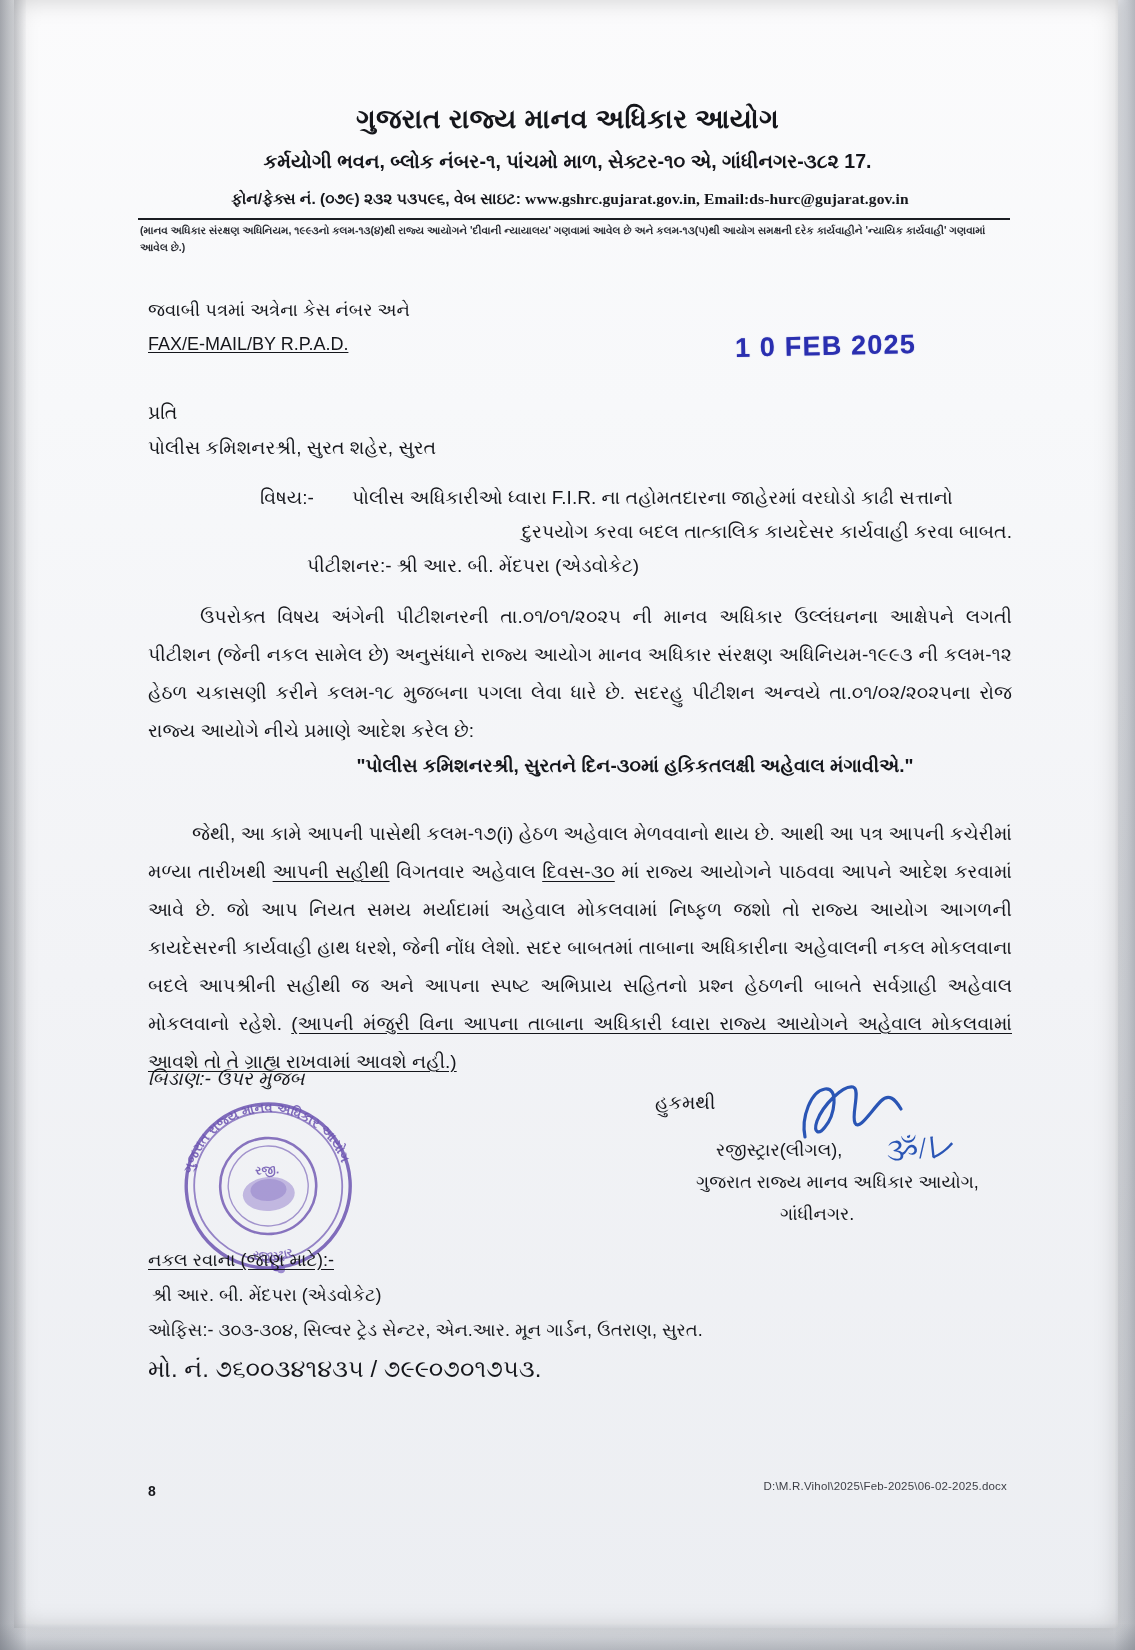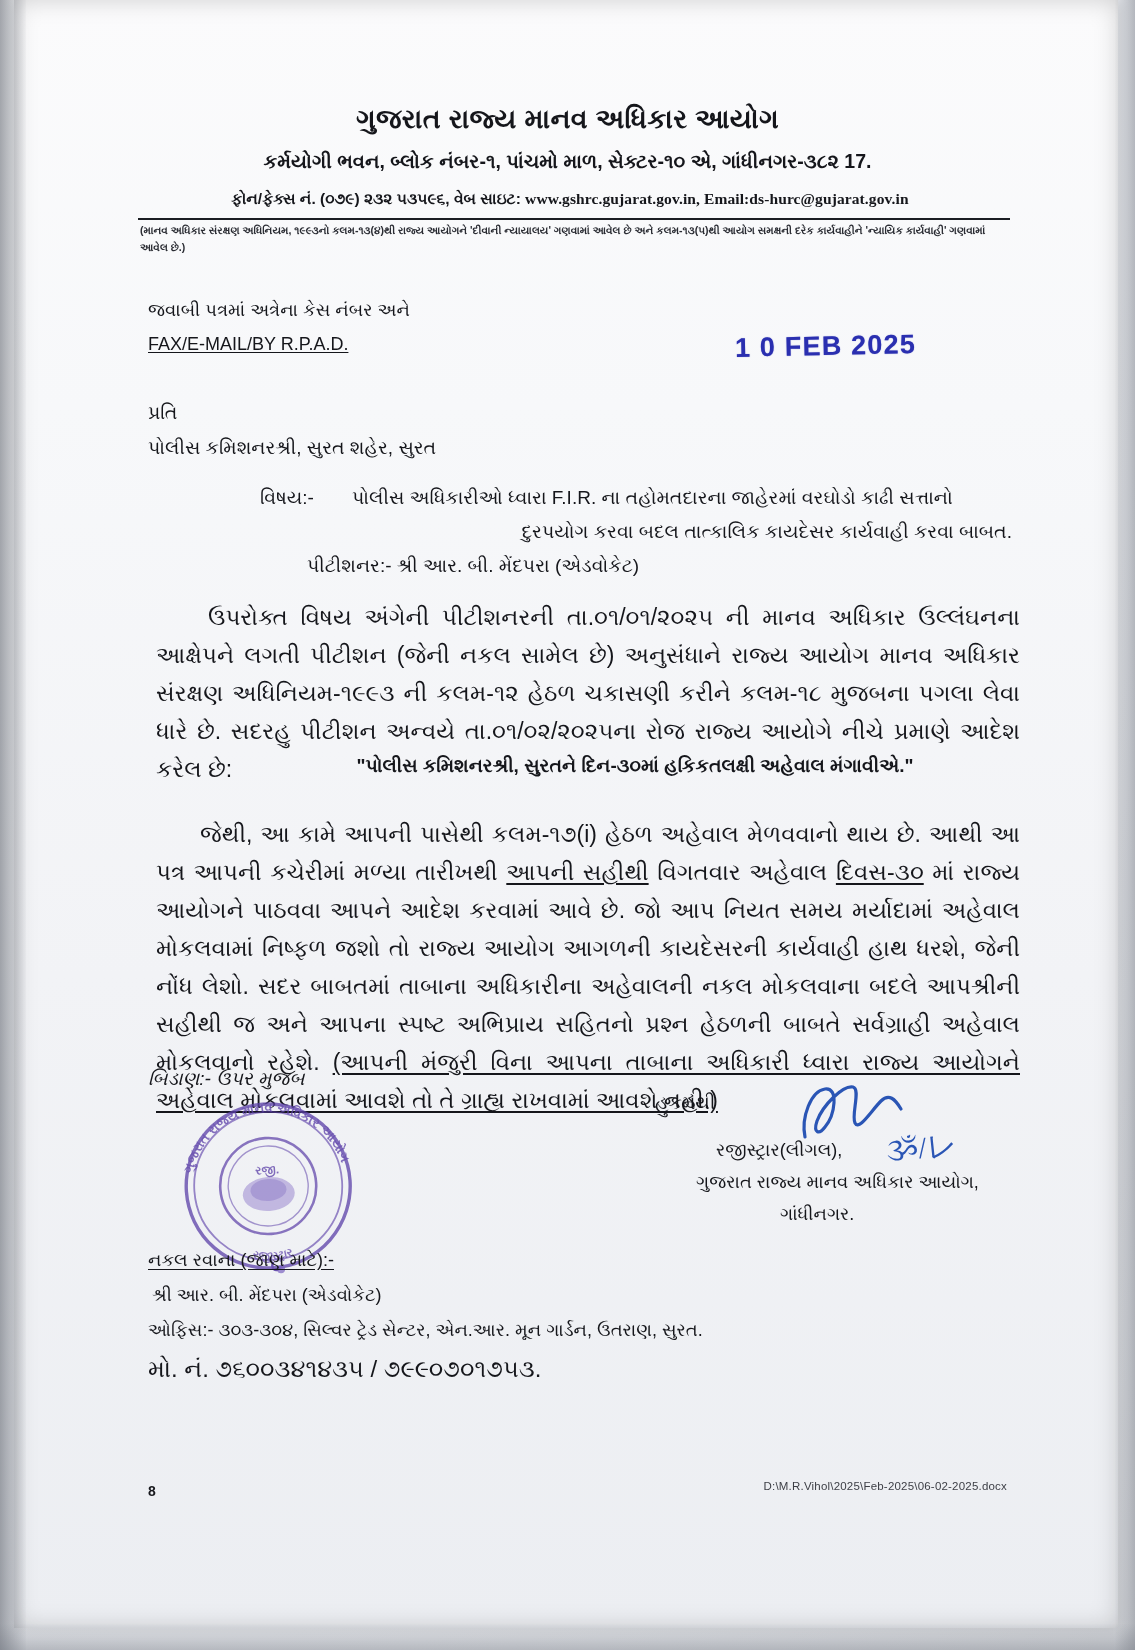--- a/index.html
+++ b/index.html
@@ -82,22 +82,22 @@
 
   .prati{position:absolute;left:148px;top:402px;font-size:19px;}
   .to{position:absolute;left:148px;top:437px;font-size:19px;}
 
   .subj-label{position:absolute;left:260px;top:487px;font-size:19px;}
   .subj-l1{position:absolute;left:352px;top:487px;width:660px;font-size:19px;}
   .subj-l2{position:absolute;left:300px;top:521px;width:712px;font-size:19px;text-align:right;}
   .pet{position:absolute;left:300px;top:555px;font-size:19px;margin-left:7px;}
 
   .para{
-    position:absolute;left:156px;width:864px;
-    font-size:23px;line-height:38px;text-align:justify;
+    position:absolute;left:148px;width:864px;
+    font-size:19px;line-height:38px;text-align:justify;
   }
   #para1{top:598px;text-indent:52px;}
   .quote{
     position:absolute;left:258px;width:754px;top:755px;
     font-size:19px;font-weight:bold;text-align:center;
   }
   #para2{top:815px;text-indent:44px;}
   .u{text-decoration:underline;text-underline-offset:3px;}
 
   .bidan{position:absolute;left:148px;top:1068px;font-size:19px;font-style:italic;}

